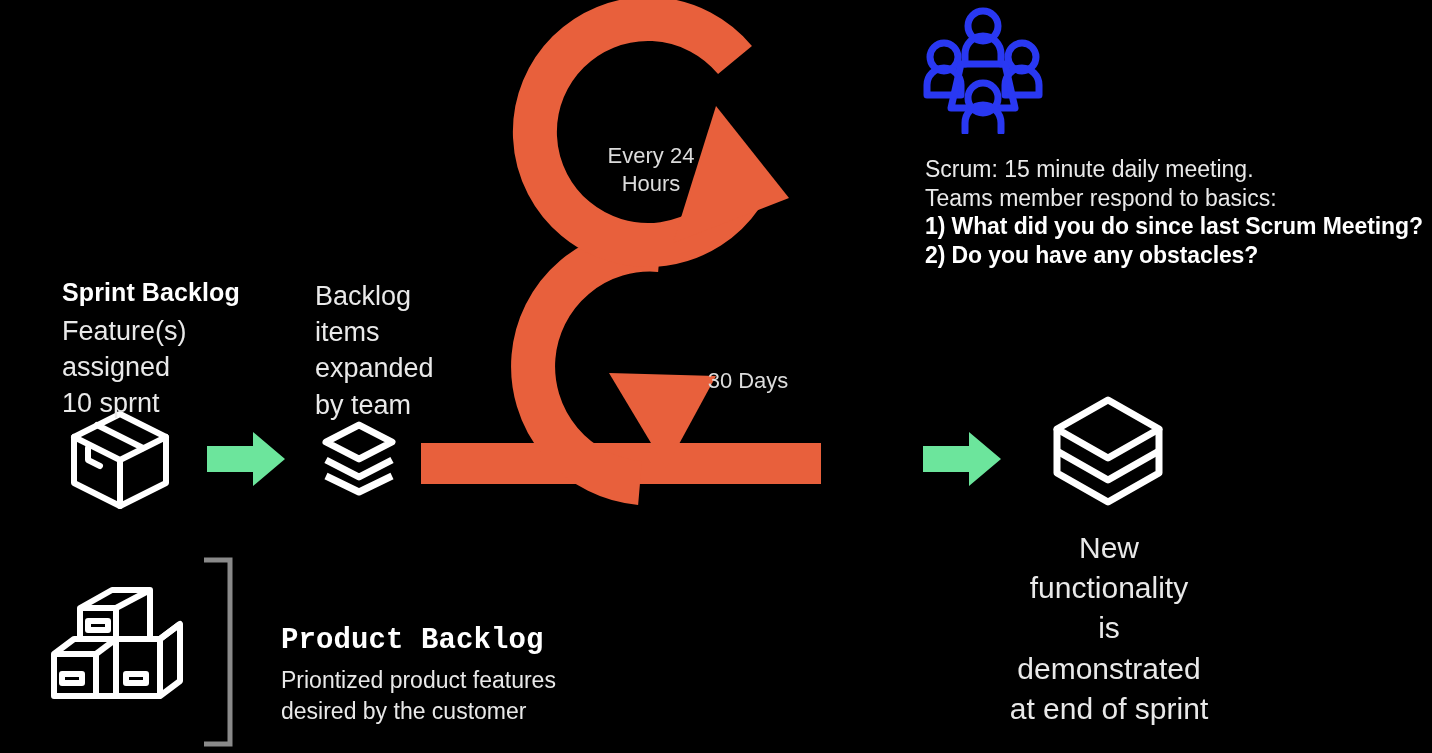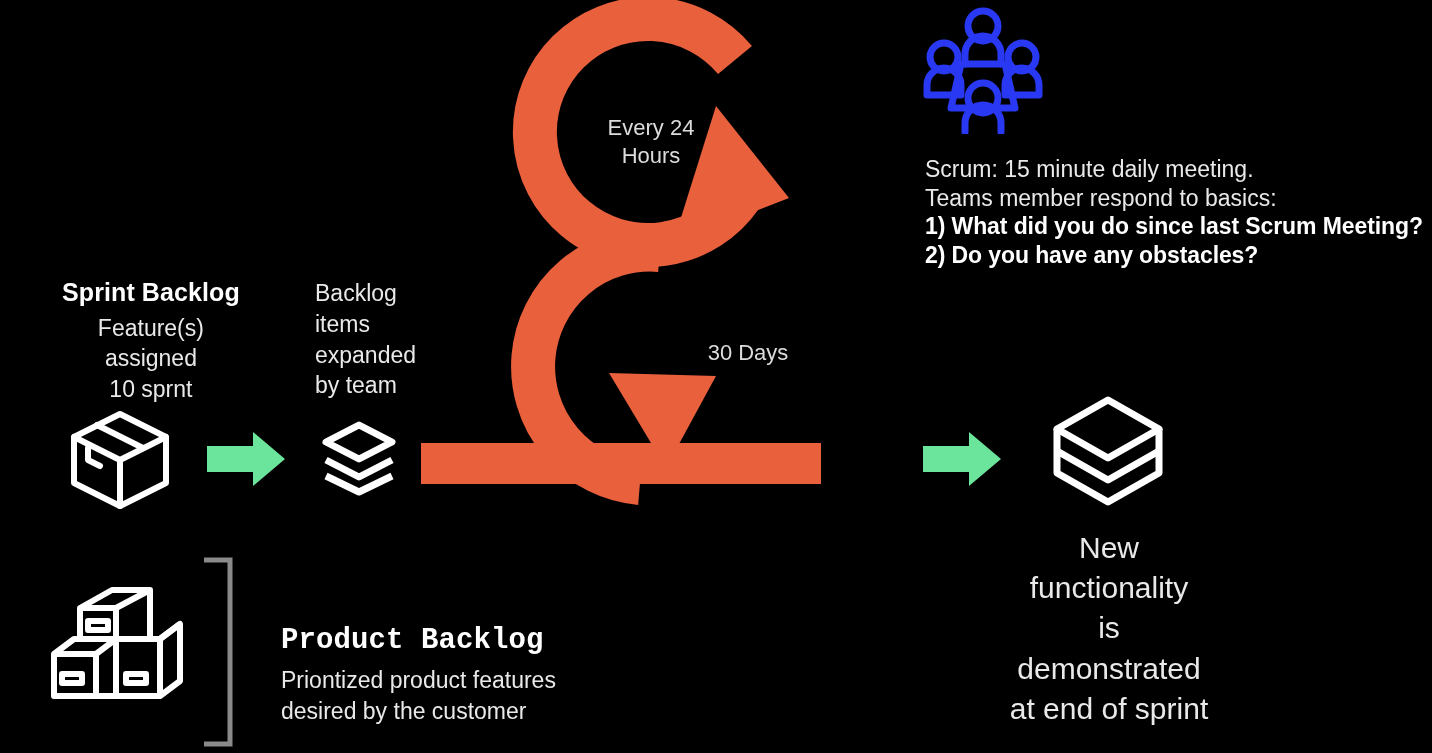--- a/index.html
+++ b/index.html
@@ -27,27 +27,27 @@
     line-height: 1.34;
     white-space: pre-line;
   }
   .heading {
     font-weight: bold;
     font-size: 25px;
     color: #ffffff;
     letter-spacing: 0.1px;
   }
   .body-txt {
-    font-size: 23px;
+    font-size: 27px;
     color: #e9e9e9;
     font-weight: 400;
   }
 
   
-  #sprint-backlog-block { left: 62px; top: 276px; text-align: center; }
+  #sprint-backlog-block { left: 62px; top: 276px; }
   #sprint-backlog-block .heading { margin: 0 0 3px 0; }
 
   
   #backlog-items-block { left: 315px; top: 278px; }
 
   
   #product-backlog-block { left: 281px; top: 606px; }
   #product-backlog-block .heading { font-size: 29px; margin: 16px 0 4px 0; font-family: Liberation Mono, monospace; }
   #product-backlog-block .body-txt { font-size: 23px; }
 
@@ -71,20 +71,21 @@
     letter-spacing: -0.1px;
   }
 
   
   .loop-label {
     color: #dcdcdc;
     font-size: 22px;
     text-align: center;
     line-height: 1.26;
     white-space: pre-line;
+    margin-top: 28px;
   }
   #label-every24 { left: 570px; top: 114px; width: 162px; }
   #label-30days  { left: 672px; top: 339px; width: 152px; }
 
   
   .svg-layer { position: absolute; left: 0; top: 0; }
 </style>
 </head>
 <body>
 

